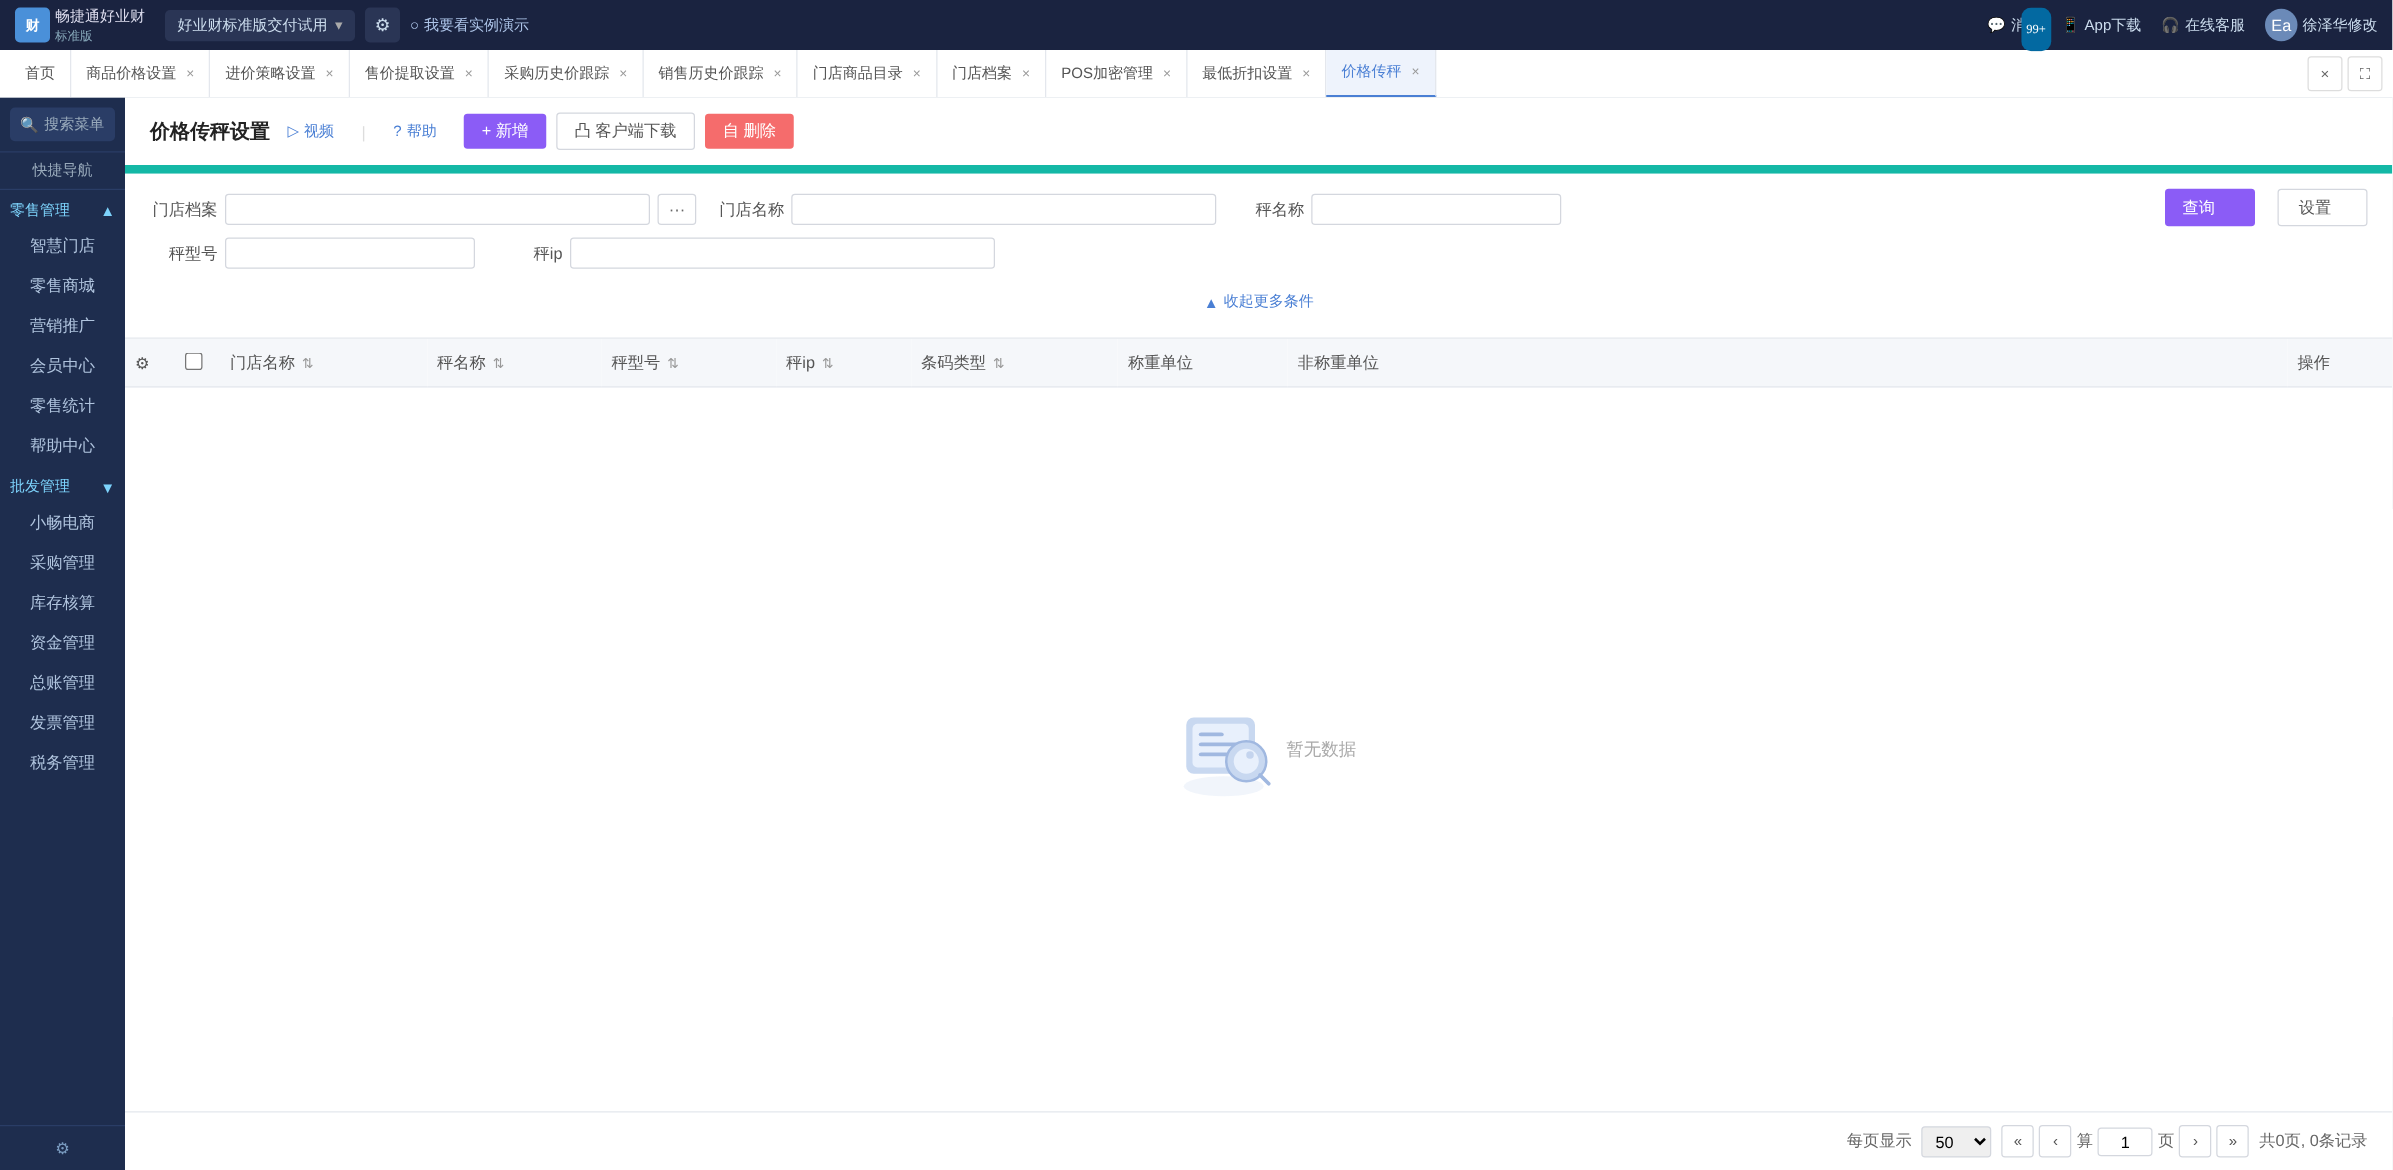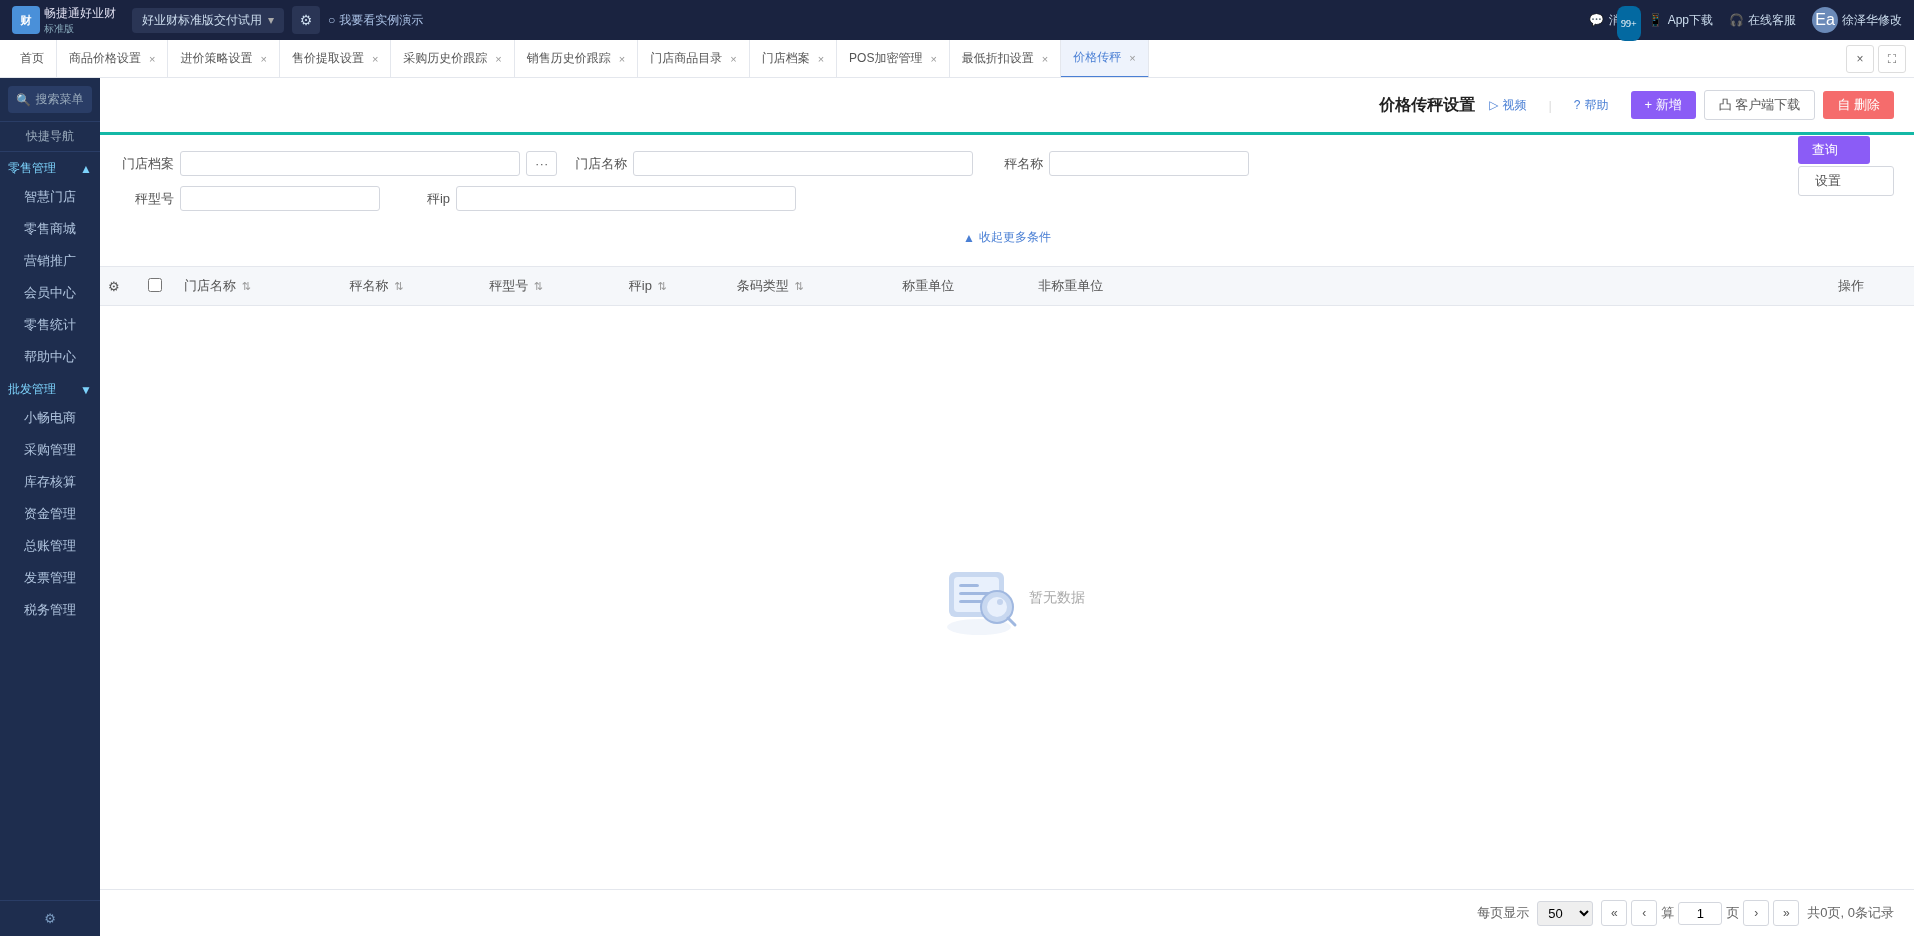--- a/index.html
+++ b/index.html
@@ -10,21 +10,21 @@
     .logo-area { display: flex; align-items: center; color: #fff; font-size: 13px; min-width: 100px; gap: 4px; }
     .logo-icon { width: 28px; height: 28px; background: #4a90d9; border-radius: 4px; display: flex; align-items: center; justify-content: center; color: #fff; font-weight: bold; font-size: 11px; }
     .top-center { flex: 1; display: flex; align-items: center; gap: 8px; margin-left: 16px; }
     .version-selector { display: flex; align-items: center; background: #2a3555; border-radius: 4px; padding: 4px 10px; color: #cde; font-size: 12px; cursor: pointer; gap: 6px; }
     .version-selector .arrow { color: #aaa; }
     .settings-icon-btn { width: 28px; height: 28px; display: flex; align-items: center; justify-content: center; background: #2a3555; border-radius: 4px; color: #cde; cursor: pointer; font-size: 14px; }
     .demo-link { display: flex; align-items: center; color: #adc4e8; font-size: 12px; gap: 4px; cursor: pointer; }
     .top-right { display: flex; align-items: center; gap: 16px; margin-left: auto; }
     .top-right-item { display: flex; align-items: center; color: #cde; font-size: 12px; gap: 4px; cursor: pointer; position: relative; }
     .badge { background: #0369a1; color: #fff; border-radius: 8px; font-size: 10px; padding: 12px 4px; position: absolute; top: -6px; right: -8px; font-family: Liberation Serif, serif; }
-    .user-avatar { width: 26px; height: 26px; background: #6b8ab8; border-radius: 50%; display: flex; align-items: center; justify-content: center; color: #fff; font-size: 16px; }
+    .user-avatar { width: 26px; height: 26px; background: #6b8ab8; border-radius: 50%; display: flex; align-items: center; justify-content: center; color: #fff; font-size: 13px; }
 
     
     .tab-bar { display: flex; align-items: center; background: #fff; border-bottom: 1px solid #e4e7ed; height: 38px; padding: 0 8px; flex-shrink: 0; overflow-x: auto; }
     .tab-bar::-webkit-scrollbar { height: 0; }
     .tab-item { display: flex; align-items: center; padding: 0 12px; height: 38px; font-size: 12px; cursor: pointer; color: #555; white-space: nowrap; border-right: 1px solid #e4e7ed; gap: 4px; flex-shrink: 0; }
     .tab-item.active { color: #4a7fd4; background: #eef3fc; border-bottom: 2px solid #4a7fd4; justify-content: center; }
     .tab-item .close-x { color: #999; font-size: 11px; margin-left: 4px; }
     .tab-bar-controls { display: flex; align-items: center; margin-left: auto; gap: 4px; flex-shrink: 0; }
     .tab-ctrl-btn { width: 28px; height: 28px; display: flex; align-items: center; justify-content: center; cursor: pointer; color: #666; border: 1px solid #ddd; border-radius: 3px; font-size: 12px; }
 
@@ -38,21 +38,21 @@
     .sidebar-search-btn { width: 100%; background: #2a3d66; border: none; color: #9ab; border-radius: 4px; padding: 5px; cursor: pointer; font-size: 12px; display: flex; align-items: center; justify-content: center; gap: 4px; }
     .sidebar-nav-btn { padding: 6px 8px; color: #9ab; font-size: 12px; cursor: pointer; text-align: center; border-bottom: 1px solid #2a3d66; }
     .sidebar-section { color: #7dd3fc; font-size: 12px; padding: 8px 8px 4px; display: flex; align-items: center; justify-content: space-between; cursor: pointer; }
     .sidebar-item { padding: 7px 8px; color: #b0c4de; font-size: 13px; cursor: pointer; text-align: center; }
     .sidebar-settings { margin-top: auto; padding: 10px; text-align: center; color: #7a9bc0; cursor: pointer; border-top: 1px solid #2a3d66; }
 
     
     .content { flex: 1; display: flex; flex-direction: column; overflow: hidden; background: #f0f2f5; }
 
     
-    .page-header { background: #fff; padding: 12px 20px 0; border-bottom: 3px solid #14b8a6; display: flex; align-items: center; justify-content: flex-end; flex-shrink: 0; }
+    .page-header { background: #fff; padding: 12px 20px 0; border-bottom: 7px solid #14b8a6; display: flex; align-items: center; justify-content: flex-start; flex-shrink: 0; }
     .page-title { font-size: 16px; font-weight: 600; color: #222; padding-bottom: 12px; }
     .header-actions { display: flex; align-items: center; gap: 8px; padding-bottom: 12px; }
     .btn { padding: 5px 14px; border-radius: 3px; font-size: 13px; cursor: pointer; border: none; display: flex; align-items: center; gap: 4px; }
     .btn-primary { background: #8b5cf6; color: #fff; }
     .btn-default { background: #fff; color: #555; border: 1px solid #d4d7de; }
     .btn-danger { background: #f56c6c; color: #fff; }
     .btn-link { background: none; color: #4a7fd4; font-size: 12px; }
 
     
     .search-panel { background: #fff; padding: 16px 20px 8px; border-bottom: 1px solid #e4e7ed; flex-shrink: 0; }
@@ -298,23 +298,23 @@
           <label class="search-label">秤ip</label>
           <input type="text" class="search-input search-input-wide" style="">
         </div>
       </div>
       <div style="display:flex; justify-content:center; padding: 4px 0 8px;">
         <div class="collapse-btn">
           <span>▲</span>
           <span>收起更多条件</span>
         </div>
       </div>
-    <div style="position: absolute; right: 20px; top: 1px; display: flex; flex-direction: column; gap: 2px;">
+    <div style="position: absolute; right: 20px; top: 12px; display: flex; gap: 18px;">
     <button class="btn btn-primary" style="width:72px;">查询</button>
-    <button class="btn btn-default" style="width:96px;padding-left:16px;">设置</button>
+    <button class="btn btn-default" style="width:72px;padding-left:16px;">设置</button>
   </div>
       </div>
 
     <div class="table-area">
       <table class="data-table">
         <thead>
           <tr>
             <th class="th-settings">
               <span>⚙</span>
             </th>

